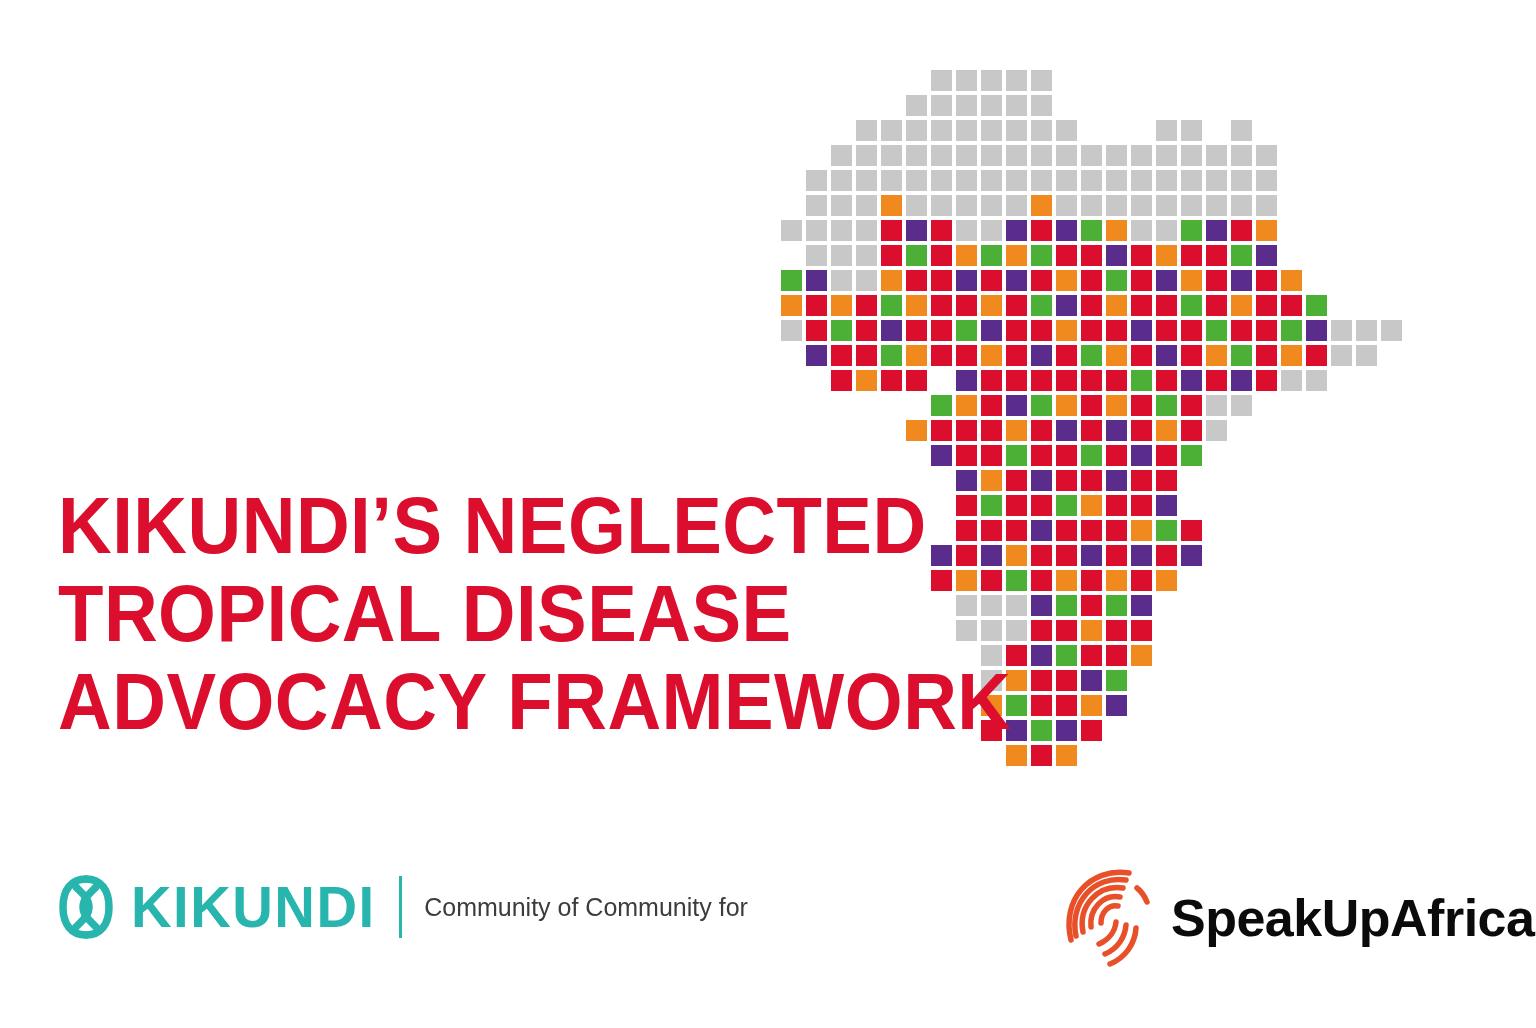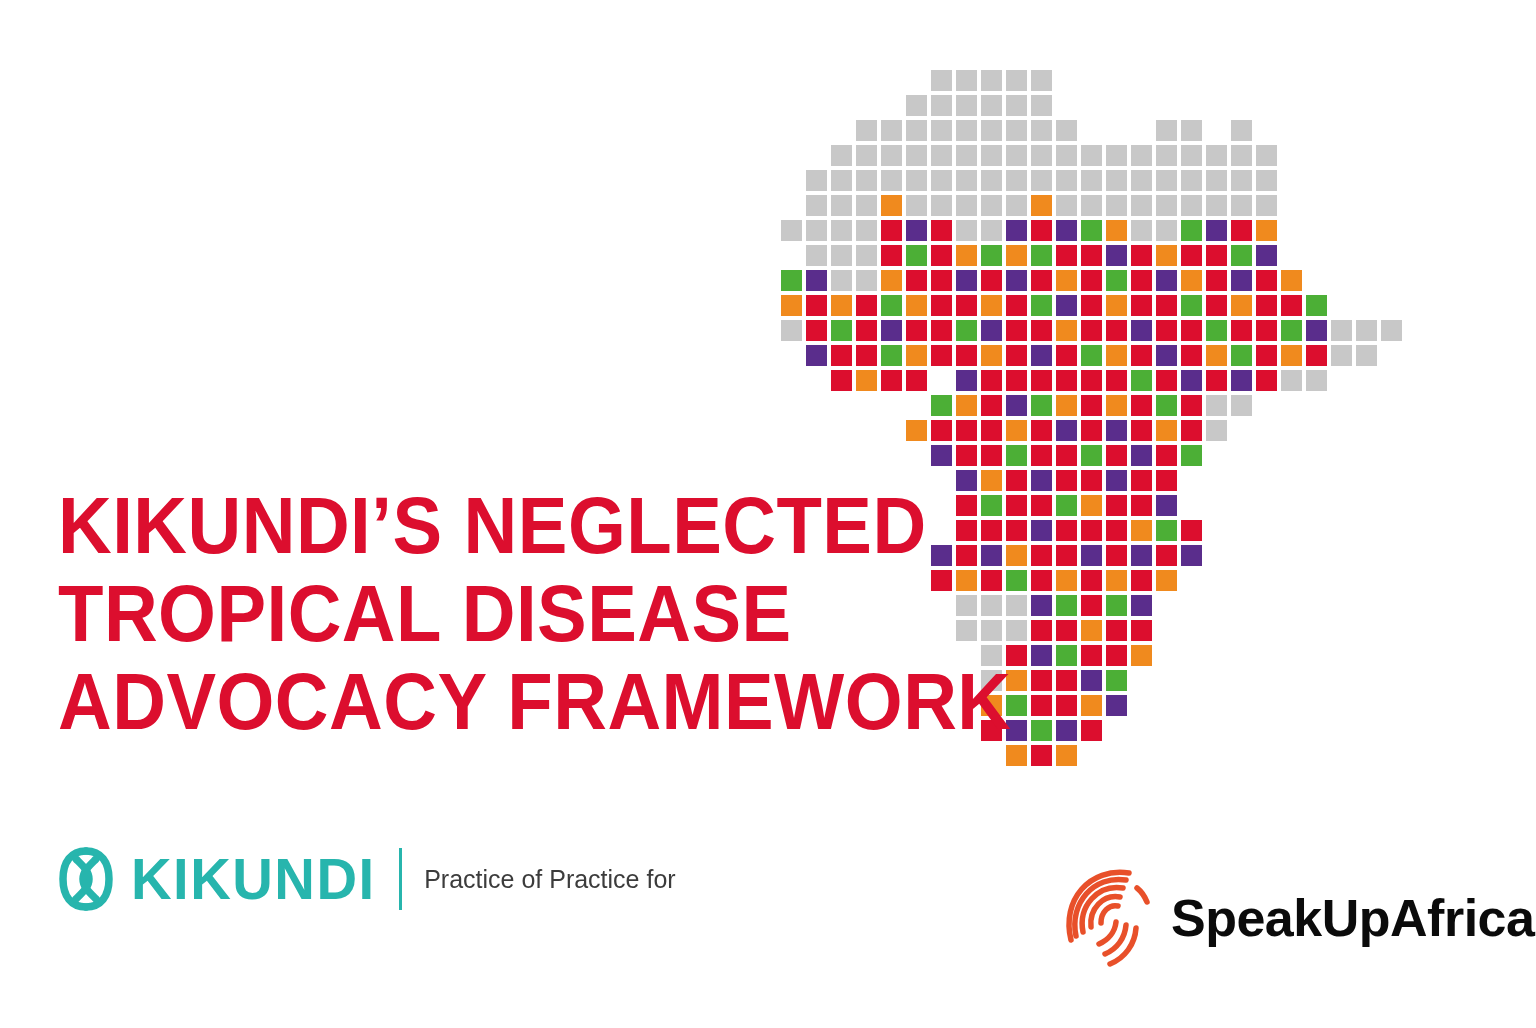--- a/index.html
+++ b/index.html
@@ -33,21 +33,21 @@
     letter-spacing: 0.5px;
     transform: scaleX(0.93);
     transform-origin: left center;
     white-space: nowrap;
   }
 
   
   #kikundi-logo {
     position: absolute;
     left: 55px;
-    top: 844px;
+    top: 872px;
     display: flex;
     align-items: center;
   }
   #kikundi-mark {
     width: 62px;
     height: 70px;
     flex: 0 0 auto;
     margin-right: 14px;
   }
   #kikundi-wordmark {
@@ -490,21 +490,21 @@
     <g fill="none" stroke="#27B5AD" stroke-width="7.5" stroke-linecap="round" stroke-linejoin="round">
       <path d="M31 7 C16 7 8 18 8 35 C8 52 16 63 31 63"></path>
       <path d="M31 7 C46 7 54 18 54 35 C54 52 46 63 31 63"></path>
       <path d="M21 15 C28 22 34 27 34 35 C34 43 28 48 21 55"></path>
       <path d="M41 15 C34 22 28 27 28 35 C28 43 34 48 41 55"></path>
     </g>
   </svg>
   <div id="kikundi-wordmark">KIKUNDI</div>
   <div id="kikundi-divider"></div>
   <div id="kikundi-tagline">
-    <span>Practice of Practice for</span>
+    <span>Community of Community for</span>
   </div>
 </div>
 
 <div id="sua-logo">
   <svg id="sua-mark" viewBox="0 0 92 104">
     <g fill="none" stroke="#E8502A" stroke-linecap="round">
       <path d="M38 57 C38 46 46 38 55 40" stroke-width="5.5"></path>
       <path d="M28 61 C26 43 40 28 57 31" stroke-width="5.5"></path>
       <path d="M20 66 C15 40 35 18 60 22" stroke-width="5.5"></path>
       <path d="M13 70 C6 37 31 9 63 14" stroke-width="5.5"></path>

